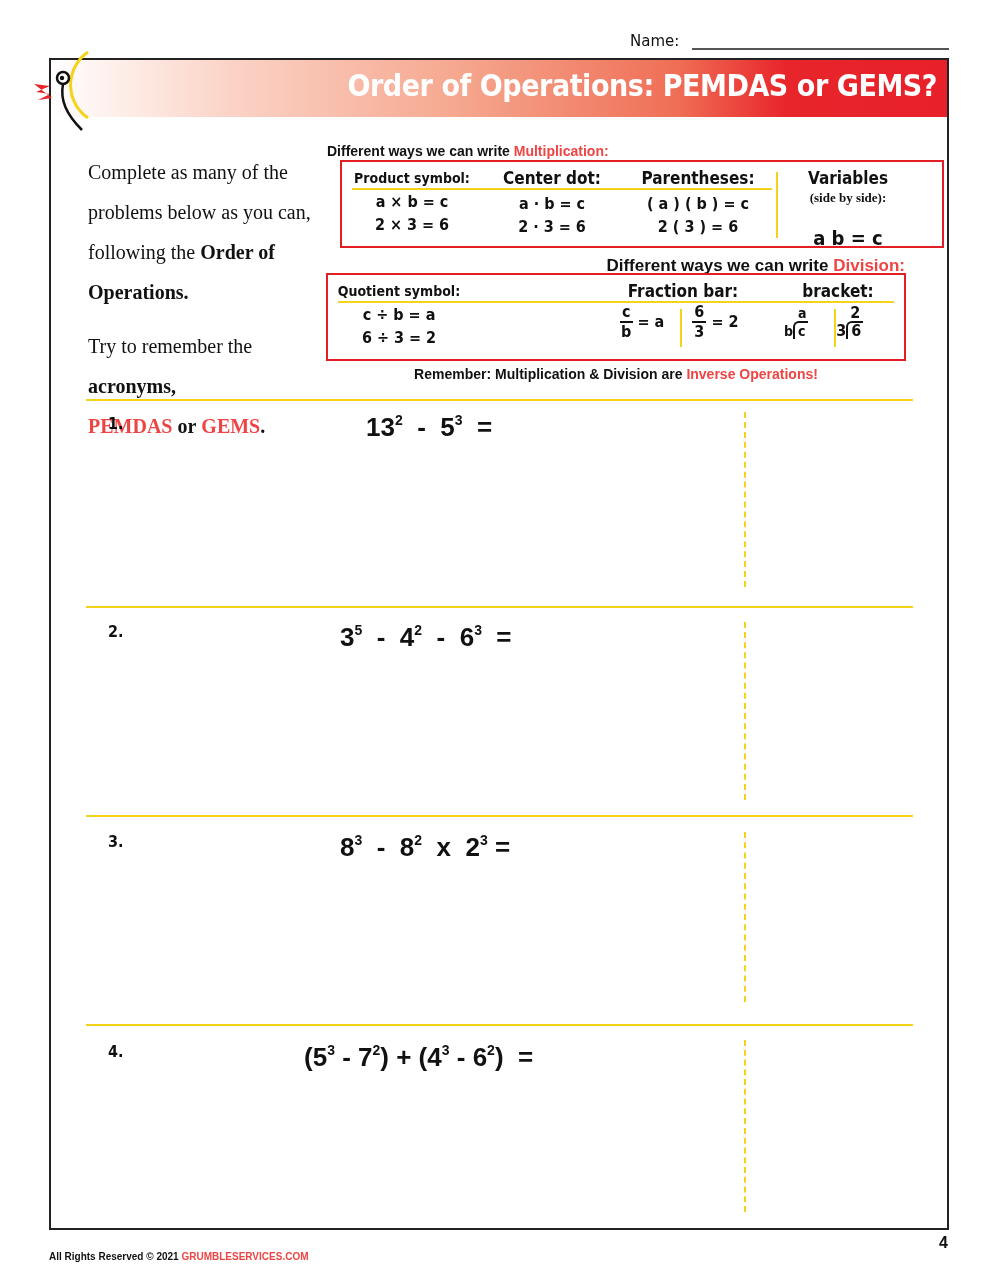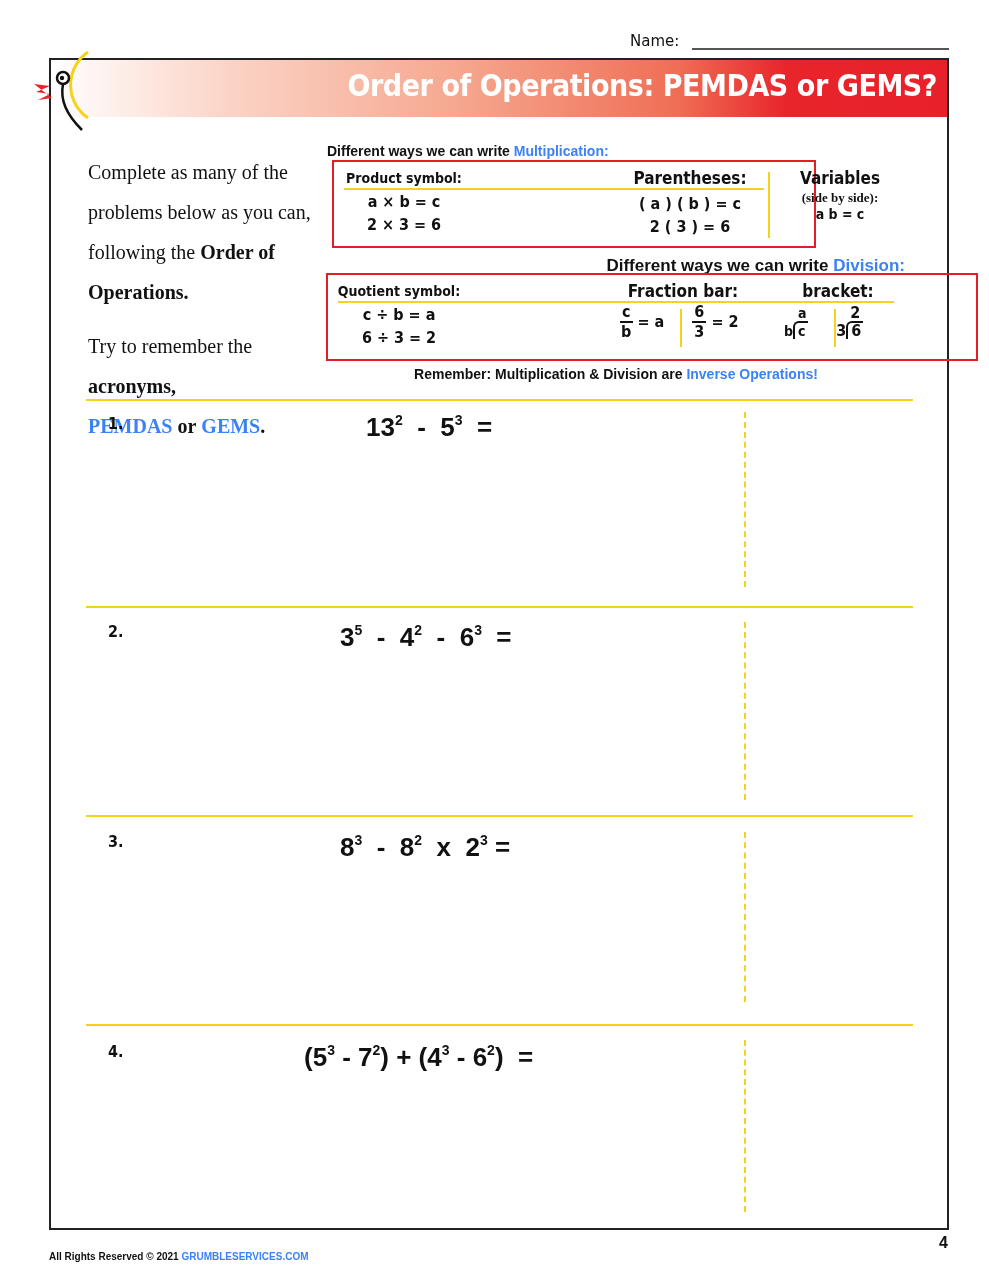--- a/index.html
+++ b/index.html
@@ -12,29 +12,29 @@
 
   .banner { position: absolute; left: 51px; top: 60px; width: 896px; height: 57px;
     background: linear-gradient(to right, #ffffff 0%, #fbd3c6 20%, #f6a890 45%, #ef6e55 70%, #e8252b 82%, #e8202a 100%); }
   .banner-title { position: absolute; right: 10px; top: 8px; font-family: "DejaVu Sans", sans-serif; font-weight: bold; font-size: 30px; color: #fff; letter-spacing: -0.5px; transform: scaleX(0.9); transform-origin: right center; white-space: nowrap; }
 
   .mascot { position: absolute; left: 30px; top: 48px; width: 70px; height: 86px; }
 
   .intro { position: absolute; left: 88px; top: 152px; width: 235px; font-size: 20px; line-height: 40px; font-family: Liberation Serif, serif; }
   .intro p { margin: 0 0 14px 0; }
   .b { font-weight: bold; }
-  .red { color: #3b82f6; }
+  .red { color: #ef4444; }
 
   .mult-caption { position: absolute; left: 327px; top: 143px; font-size: 14px; font-weight: bold; }
   .div-caption { position: absolute; right: 84px; top: 256px; font-size: 17px; font-weight: bold; }
   .remember { position: absolute; left: 327px; width: 578px; top: 366px; text-align: center; font-size: 14px; font-weight: bold; }
 
   .box { position: absolute; border: 2px solid #e31e25; box-sizing: border-box; }
-  .box.mult { left: 332px; top: 160px; width: 484px; height: 88px; }
-  .box.div { left: 326px; top: 273px; width: 652px; height: 88px; }
+  .box.mult { left: 340px; top: 160px; width: 604px; height: 88px; }
+  .box.div { left: 326px; top: 273px; width: 580px; height: 88px; }
 
   .col { position: absolute; text-align: center; font-family: "DejaVu Sans Condensed", "DejaVu Sans", sans-serif; font-weight: bold; }
   .col .hd { font-size: 16px; white-space: nowrap; }
   .col .ex { font-size: 16px; margin-top: 6px; white-space: nowrap; }
   .col .ex2 { font-size: 16px; margin-top: 4px; white-space: nowrap; }
 
   .yl-h { position: absolute; height: 2px; background: #f5d31a; }
   .yl-v { position: absolute; width: 2px; background: #f5d31a; }
 
   .frac { display: inline-block; vertical-align: middle; text-align: center; line-height: 18px; }
@@ -94,29 +94,34 @@
 </div>
 <div class="box mult">
   <div class="yl-h" style="left:10px; top:26px; width:420px;"></div>
   <div class="yl-v" style="left:434px; top:10px; height:66px;"></div>
 
   <div class="col" style="left:10px; top:8px; width:120px;">
     <div class="hd" style="font-size:14px;">Product symbol:</div>
     <div class="ex">a × b = c</div>
     <div class="ex2">2 × 3 = 6</div>
   </div>
+  <div class="col" style="left:150px; top:6px; width:120px;">
+    <div class="hd" style="font-size:17px;">Center dot:</div>
+    <div class="ex">a · b = c</div>
+    <div class="ex2">2 · 3 = 6</div>
+  </div>
   <div class="col" style="left:286px; top:6px; width:140px;">
     <div class="hd" style="font-size:17px;">Parentheses:</div>
     <div class="ex">( a ) ( b ) = c</div>
     <div class="ex2">2 ( 3 ) = 6</div>
   </div>
   <div class="col" style="left:446px; top:6px; width:120px;">
     <div class="hd" style="font-size:17px;">Variables</div>
     <div class="hd" style="font-size:13px; margin-top:2px;font-family:Liberation Serif, serif;">(side by side):</div>
-    <div class="ex" style="font-size:14px; margin-top:0;">a b = c</div>
+    <div class="ex" style="font-size:20px; margin-top:20px;">a b = c</div>
   </div>
 </div>
 
 <div class="div-caption">
   <span>Different ways we can write</span>
   <span class="red">Division:</span>
 </div>
 <div class="box div">
   <div class="yl-h" style="left:10px; top:26px; width:556px;"></div>
   <div class="yl-v" style="left:352px; top:34px; height:38px;"></div>

